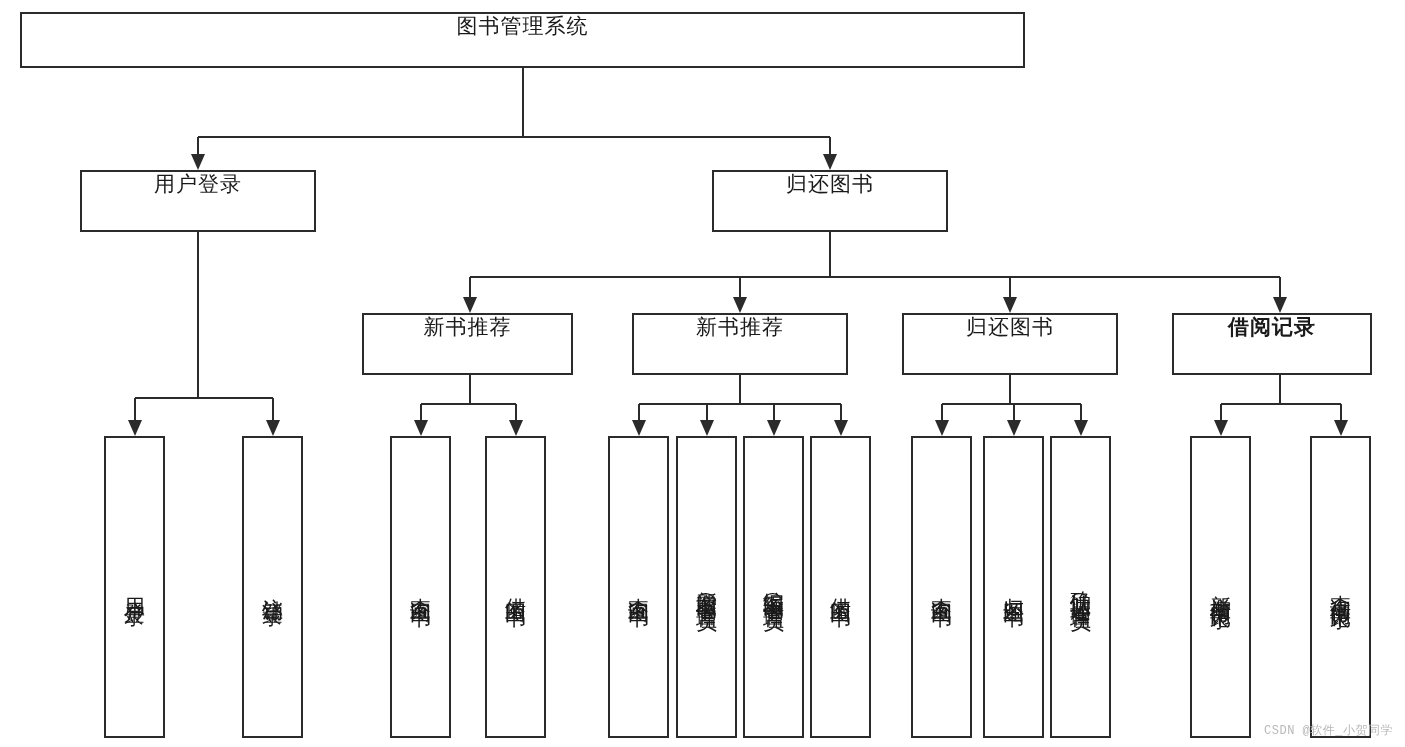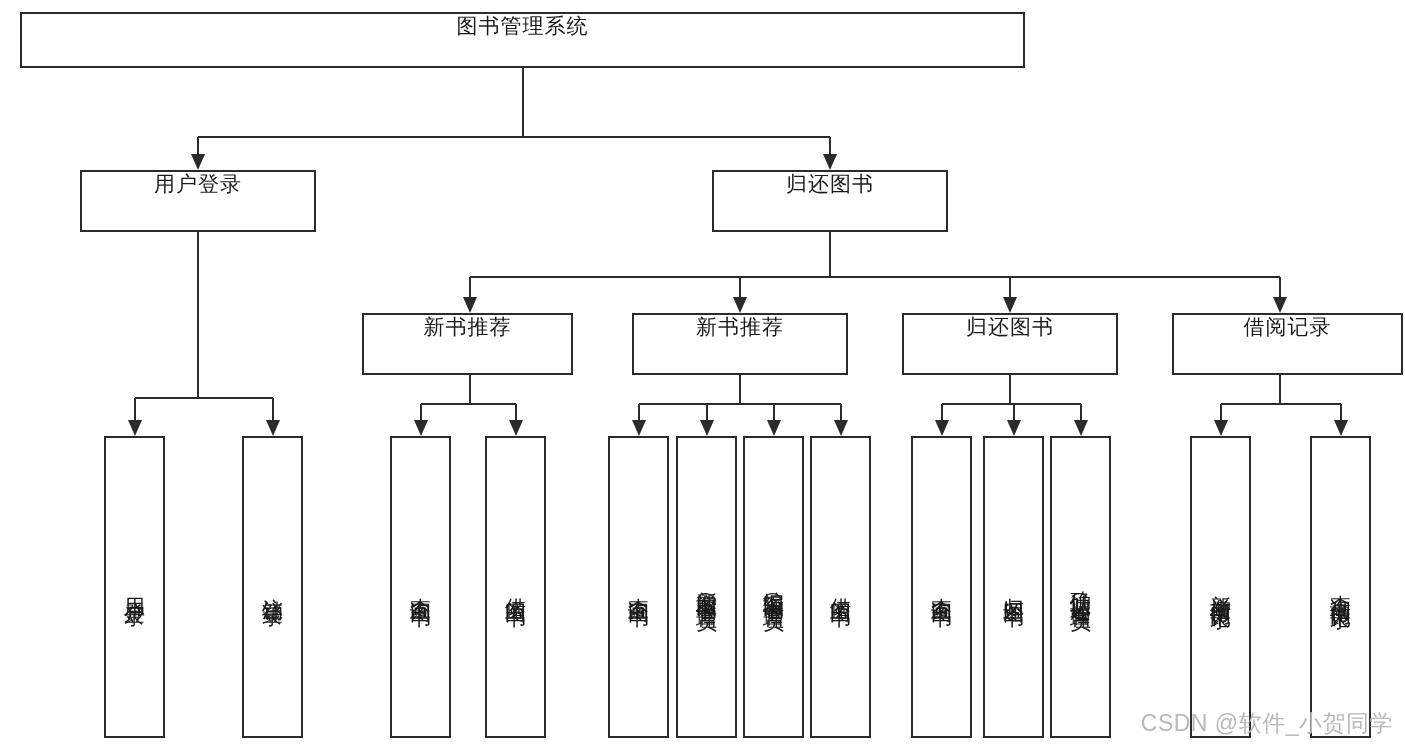--- a/index.html
+++ b/index.html
@@ -55,25 +55,26 @@
     width: 0;
     height: 0;
     border-left: 7px solid transparent;
     border-right: 7px solid transparent;
     border-top: 16px solid #2b2b2b;
   }
   #watermark {
     position: absolute;
     right: 12px;
     bottom: 8px;
-    font-size: 23px;
+    font-size: 12px;
     color: #b9b9b9;
     letter-spacing: 0.5px;
     white-space: nowrap;
     pointer-events: none;
+    font-family: Liberation Mono, monospace;
   }
 </style>
 </head>
 <body>
 
 <div id="canvas">
 
   <div class="node" id="n-root" style="left: 20px; top: 12px; width: 1005px; height: 56px;">
     <span class="label">图书管理系统</span>
   </div>
@@ -87,21 +88,21 @@
 
   <div class="node" id="n-l3-0" style="left: 362px; top: 313px; width: 211px; height: 62px;">
     <span class="label">新书推荐</span>
   </div>
   <div class="node" id="n-l3-1" style="left: 632px; top: 313px; width: 216px; height: 62px;">
     <span class="label">新书推荐</span>
   </div>
   <div class="node" id="n-l3-2" style="left: 902px; top: 313px; width: 216px; height: 62px;">
     <span class="label">归还图书</span>
   </div>
-  <div class="node" id="n-l3-3" style="left: 1172px; top: 313px; width: 231px; height: 62px;">
+  <div class="node" id="n-l3-3" style="left: 1172px; top: 313px; width: 200px; height: 62px; font-weight: bold;">
     <span class="label">借阅记录</span>
   </div>
 
   <div class="node vertical" id="n-leaf-0" style="left: 104px; top: 436px; width: 61px; height: 302px;">
     <span class="label">用户登录</span>
   </div>
   <div class="node vertical" id="n-leaf-1" style="left: 242px; top: 436px; width: 61px; height: 302px;">
     <span class="label">注销登录</span>
   </div>
   <div class="node vertical" id="n-leaf-2" style="left: 390px; top: 436px; width: 61px; height: 302px;">

